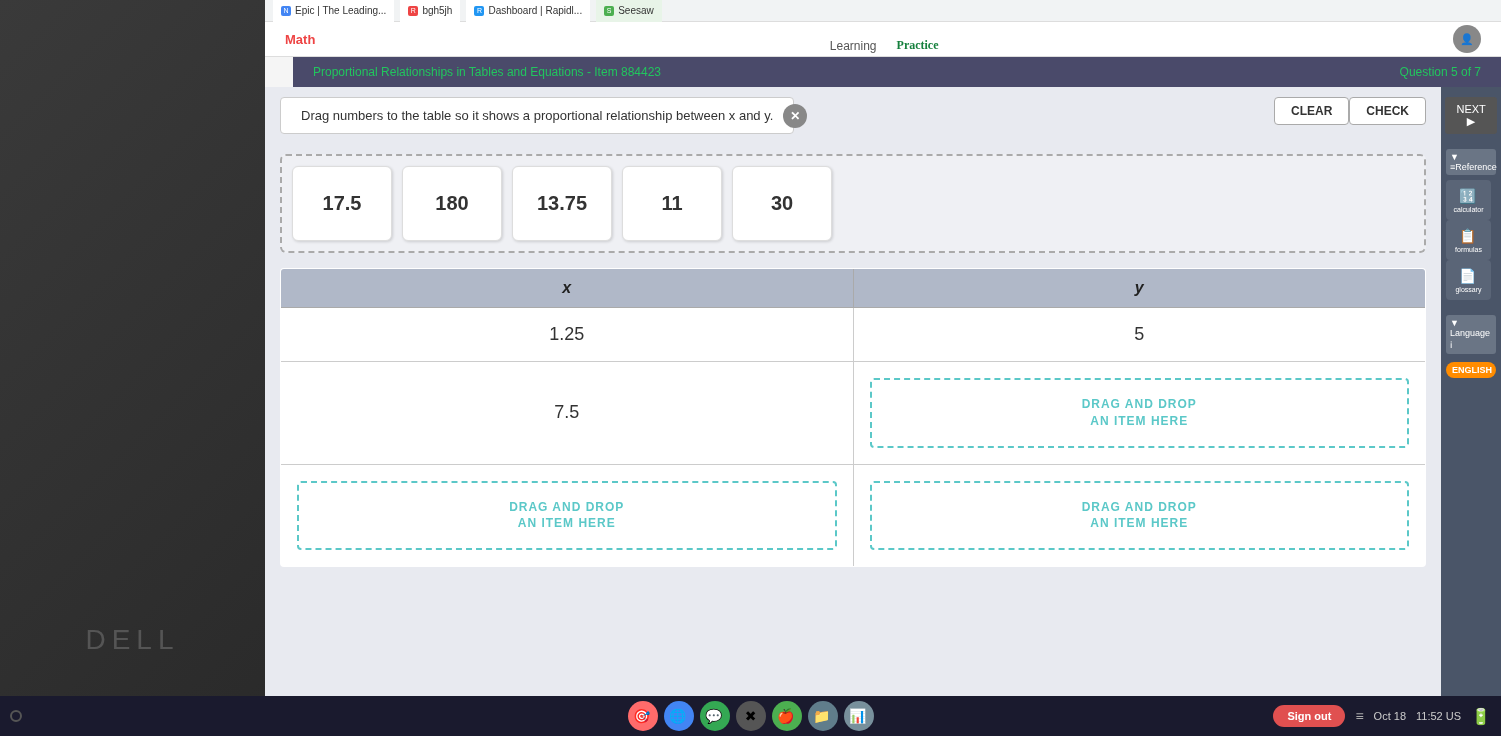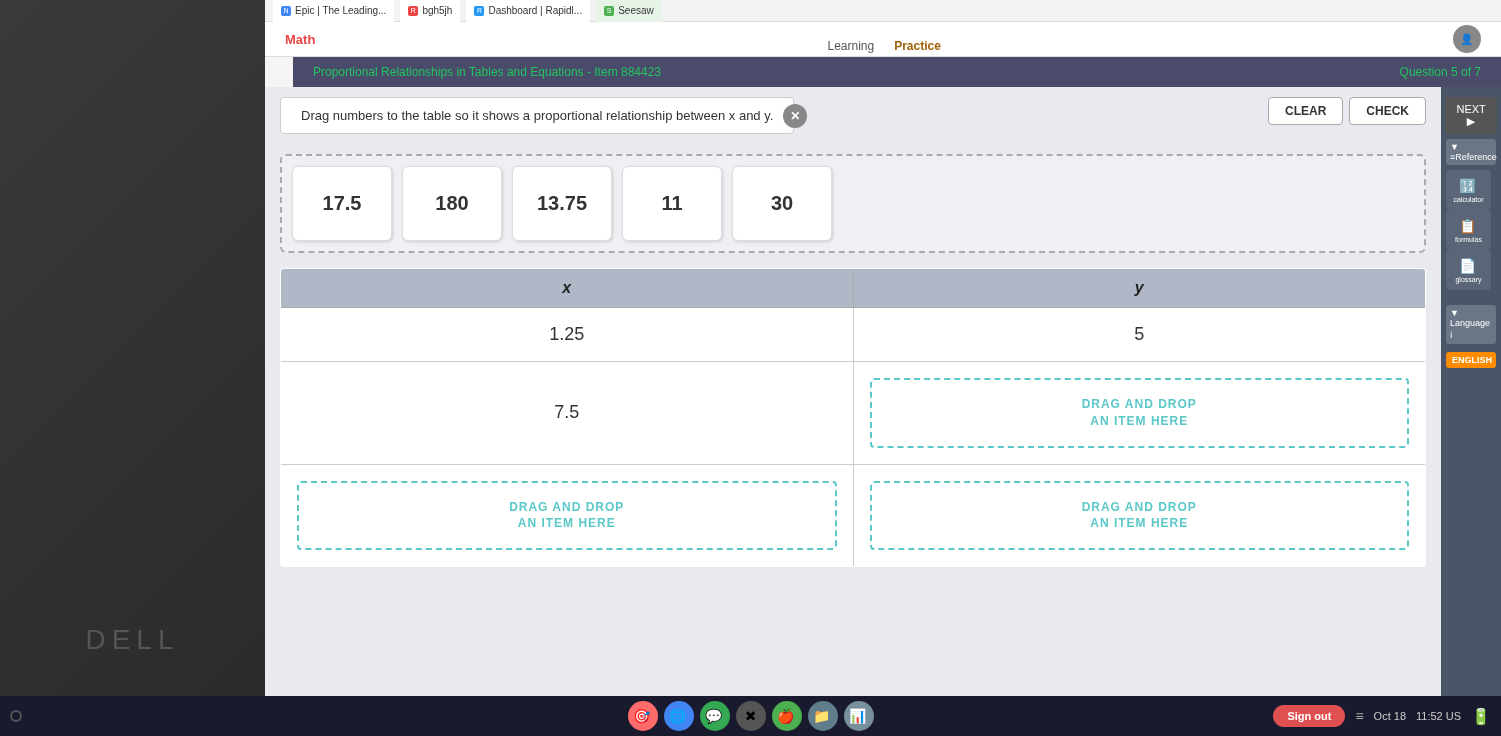--- a/index.html
+++ b/index.html
@@ -89,22 +89,23 @@
     }
 
     .nav-link {
       font-size: 12px;
       color: #555;
       cursor: pointer;
       text-decoration: none;
     }
 
     .nav-link.active {
-      color: #a16207;
-      font-weight: bold;
+      color: #15803d;
+      font-weight: bold;
+      font-family: Liberation Serif, serif;
     }
 
     
     .question-header {
       background: #4a4a6a;
       height: 30px;
       display: flex;
       align-items: center;
       justify-content: space-between;
       padding: 0 20px;
@@ -176,21 +177,20 @@
       font-weight: bold;
       cursor: pointer;
     }
 
     
     .action-buttons {
       position: absolute;
       top: 10px;
       right: 15px;
       display: flex;
-      gap: 6px;
     }
 
     .btn-clear {
       padding: 6px 16px;
       background: white;
       border: 1px solid #aaa;
       border-radius: 4px;
       font-size: 12px;
       font-weight: bold;
       cursor: pointer;
@@ -304,21 +304,21 @@
       border-radius: 3px;
       width: 100%;
       display: flex;
       align-items: center;
       justify-content: center;
       gap: 2px;
     }
 
     .reference-section {
       width: 100%;
-      margin-top: 0;
+      margin-top: 10px;
     }
 
     .reference-header {
       background: #6a7585;
       color: white;
       font-size: 9px;
       padding: 3px 4px;
       border-radius: 3px;
       cursor: pointer;
       display: flex;
@@ -362,21 +362,21 @@
       display: flex;
       align-items: center;
       gap: 2px;
       margin-bottom: 5px;
     }
 
     .english-btn {
       background: #ff8c00;
       color: white;
       border: none;
-      border-radius: 3px;
+      border-radius: 8px;
       padding: 3px 6px;
       font-size: 9px;
       font-weight: bold;
       cursor: pointer;
       width: 100%;
     }
 
     
     .taskbar {
       position: absolute;

